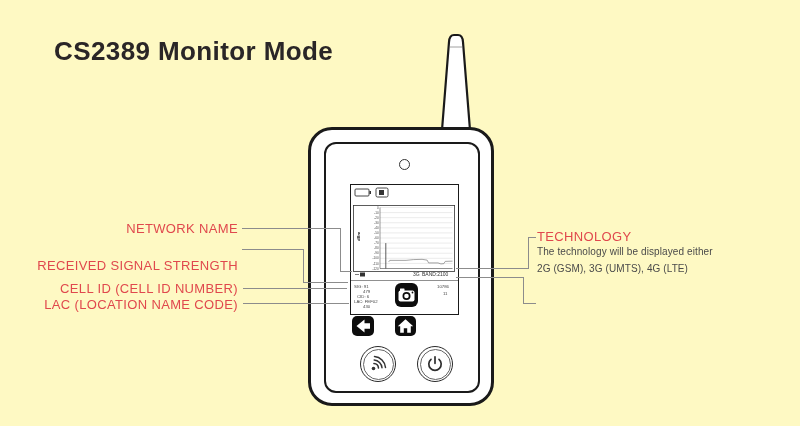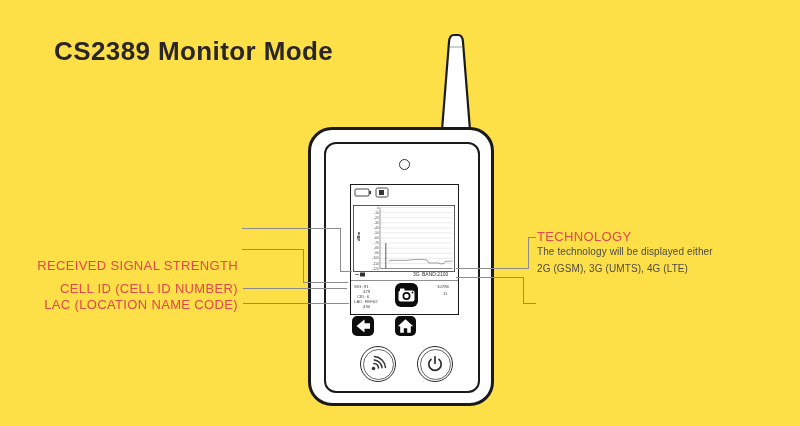--- a/index.html
+++ b/index.html
@@ -1,16 +1,16 @@
 <!DOCTYPE html>
 <html style="--red: #e0484d; --gray: #8c8c8c; --body: #4a4a4a; --title: #2a2627;"><head>
 <meta charset="utf-8">
 <style>
   html,body{margin:0;padding:0;background:#fff;}
-  #canvas{position:relative;width:800px;height:426px;background:#fde047;overflow:hidden;
+  #canvas{position:relative;width:800px;height:426px;background:#fef9c3;overflow:hidden;
           font-family:"Liberation Sans",sans-serif;}
   .abs{position:absolute;}
   
   #page-title{left:54px;top:36px;font-size:26px;font-weight:bold;color:var(--title,#2a2627);
               letter-spacing:.4px;white-space:nowrap;}
   
   .callout{font-size:13px;color:var(--red,#e0484d);letter-spacing:.35px;white-space:nowrap;}
   .callout-left{right:562px;text-align:right;}
   .desc{font-size:10px;color:var(--body,#4a4a4a);letter-spacing:.1px;white-space:nowrap;}
   
@@ -149,20 +149,21 @@
     </div>
     <div class="abs circle-btn" id="power-button">
       <div class="inner"></div>
       <svg class="btn-svg" width="34" height="34" viewBox="0 0 34 34">
         <path d="M13,12.4 A6.2,6.2 0 1 0 21,12.4" fill="none" stroke="#2e2e2e" stroke-width="1.7" stroke-linecap="round"></path>
         <line x1="17" y1="9.8" x2="17" y2="16.3" stroke="#2e2e2e" stroke-width="1.7" stroke-linecap="round"></line>
       </svg>
     </div>
   </div>
 
+  <div class="abs callout callout-left" style="top:221px;">NETWORK NAME</div>
   <div class="abs callout callout-left" style="top:258px;">RECEIVED SIGNAL STRENGTH</div>
   <div class="abs callout callout-left" style="top:281px;">CELL ID (CELL ID NUMBER)</div>
   <div class="abs callout callout-left" style="top:297px;">LAC (LOCATION NAME CODE)</div>
 
   <div class="abs callout" style="left:537px;top:229px;">TECHNOLOGY</div>
   <div class="abs desc" style="left:537px;top:246px;">The technology will be displayed either</div>
   <div class="abs desc" style="left:537px;top:263px;">2G (GSM), 3G (UMTS), 4G (LTE)</div>
 
   <div class="abs cline" style="left:242px;top:228px;width:98px;height:1px;"></div>
   <div class="abs cline" style="left:340px;top:228px;width:1px;height:44px;"></div>

